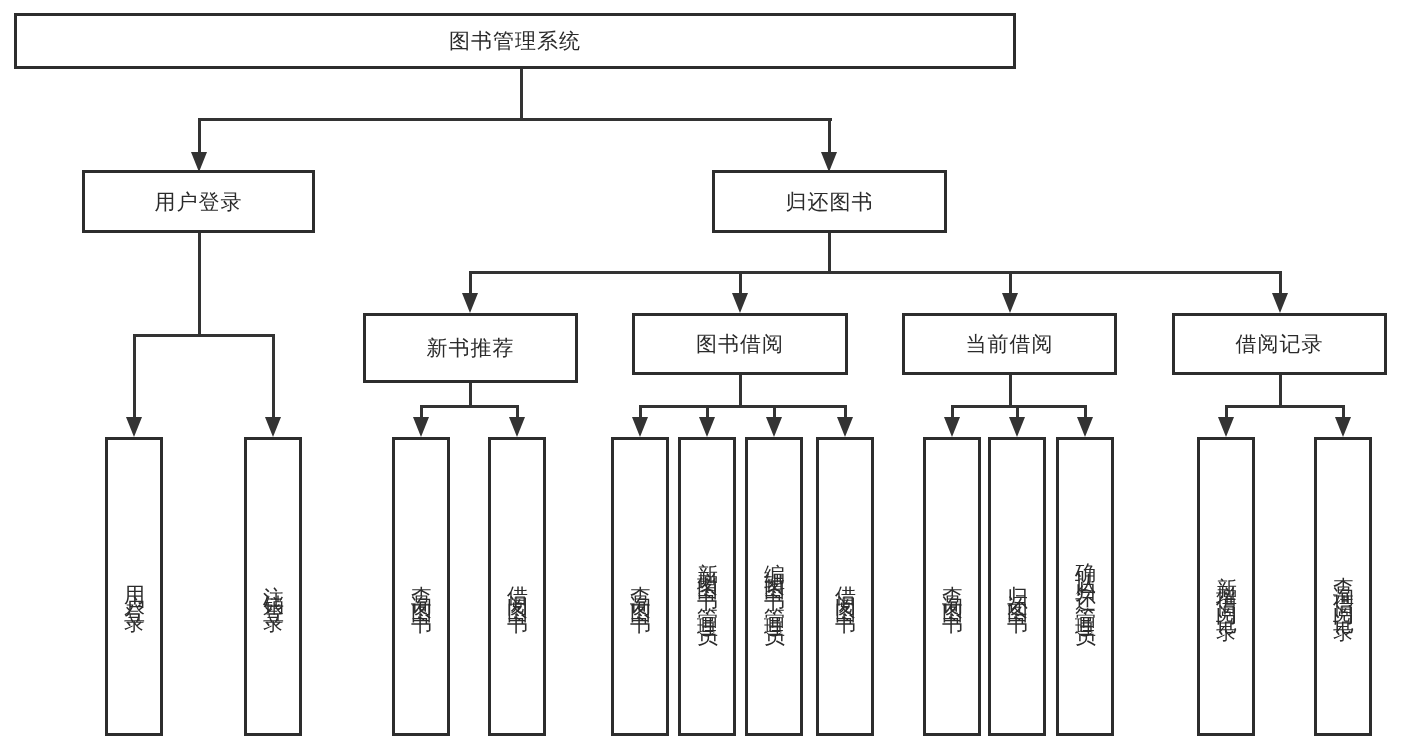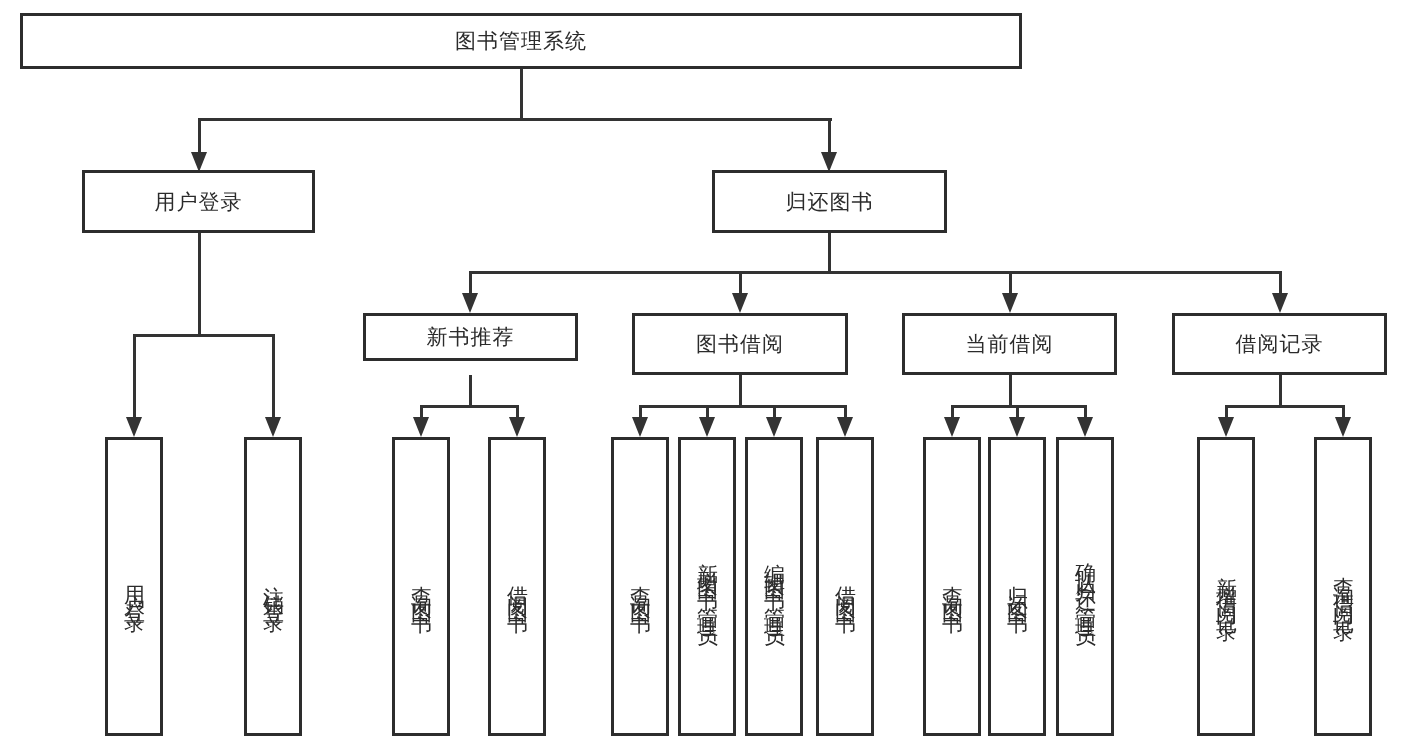--- a/index.html
+++ b/index.html
@@ -30,32 +30,32 @@
     position:absolute;left:1183px;top:714px;z-index:3;
     font-size:20px;color:var(--watermark,#9c9c9c);letter-spacing:0.5px;
     text-shadow:0 0 3px #fff,0 0 3px #fff;white-space:nowrap;
   }
 </style>
 </head>
 <body>
 
 <div id="stage">
 
-  <div class="box" style="left:20px;top:13px;width:1002px;height:56px;">
+  <div class="box" style="left:14px;top:13px;width:1002px;height:56px;">
     <span>图书管理系统</span>
   </div>
 
   <div class="box" style="left:82px;top:170px;width:233px;height:63px;">
     <span>用户登录</span>
   </div>
   <div class="box" style="left:712px;top:170px;width:235px;height:63px;">
     <span>归还图书</span>
   </div>
 
-  <div class="box" style="left:363px;top:313px;width:215px;height:48px;">
+  <div class="box" style="left:363px;top:313px;width:215px;height:70px;">
     <span>新书推荐</span>
   </div>
   <div class="box" style="left:632px;top:313px;width:216px;height:62px;">
     <span>图书借阅</span>
   </div>
   <div class="box" style="left:902px;top:313px;width:215px;height:62px;">
     <span>当前借阅</span>
   </div>
   <div class="box" style="left:1172px;top:313px;width:215px;height:62px;">
     <span>借阅记录</span>

